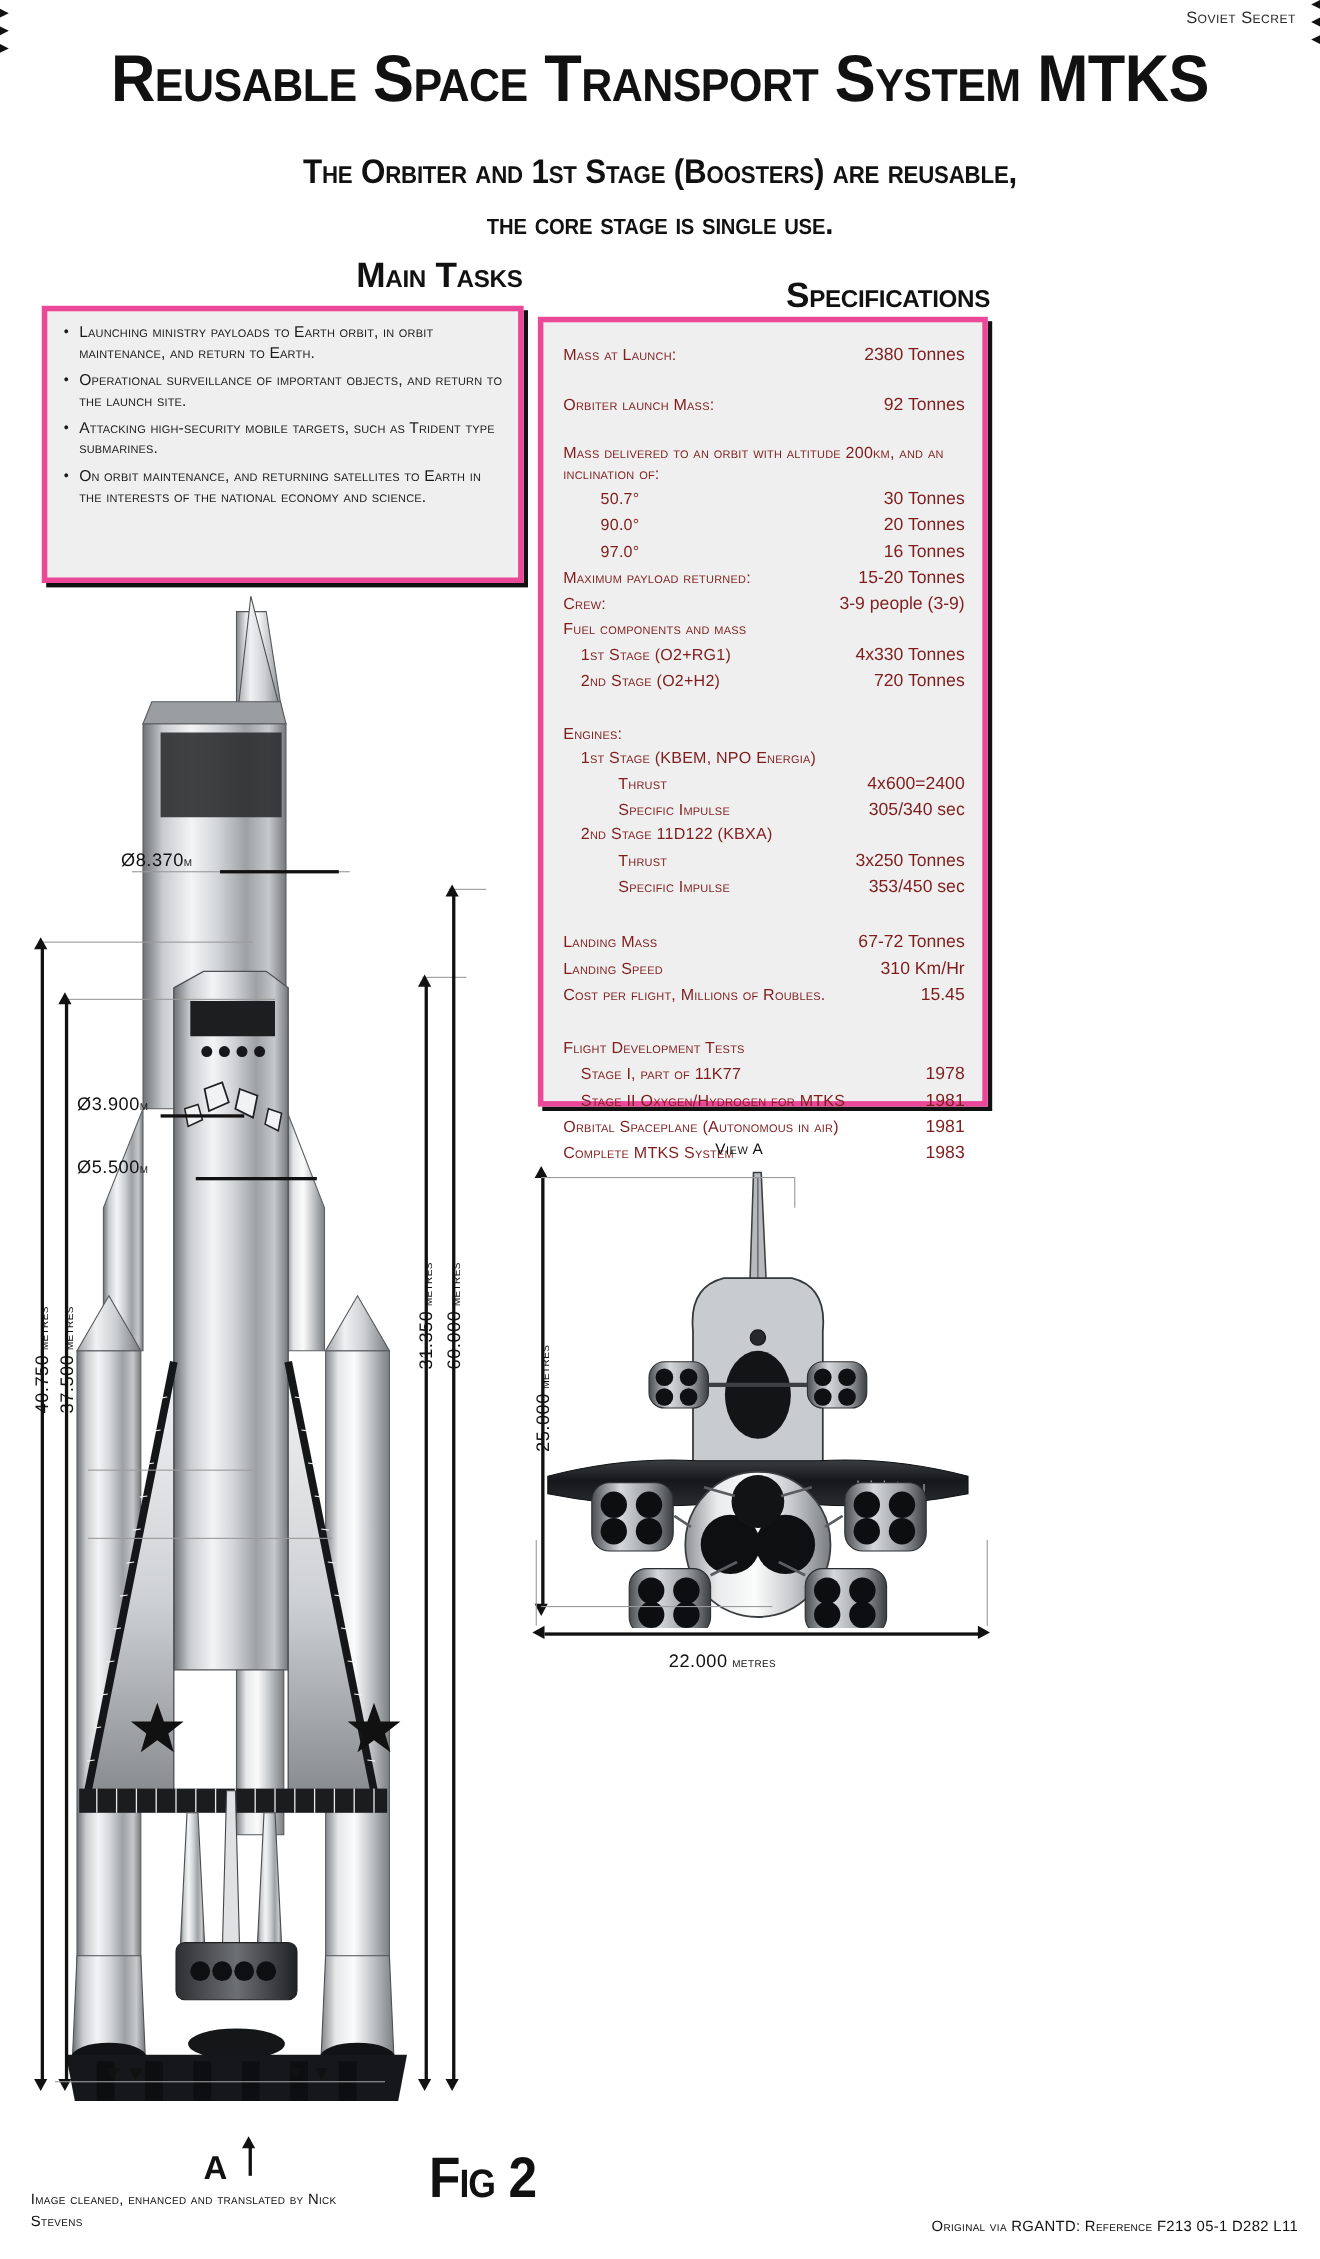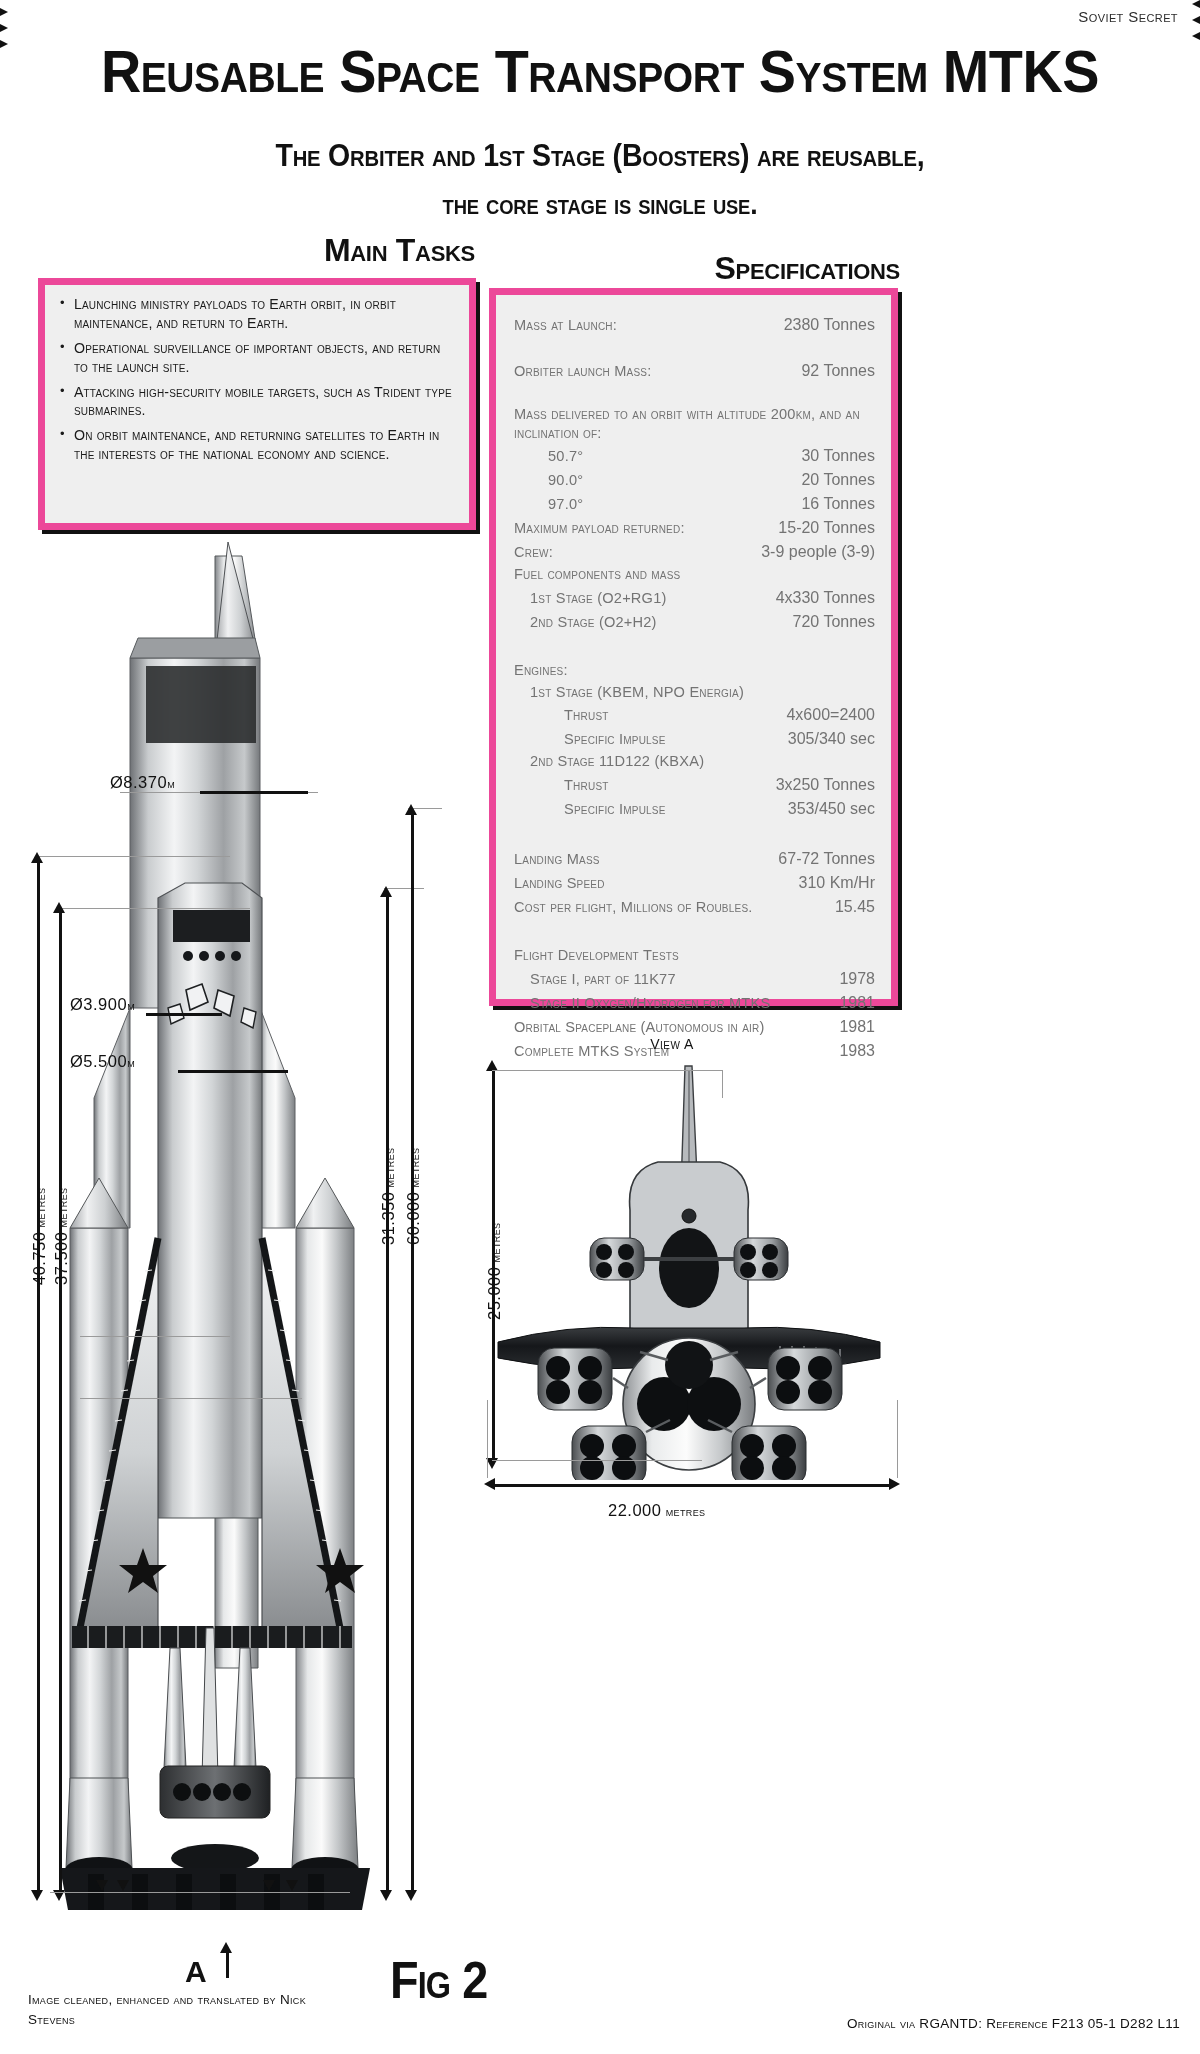--- a/index.html
+++ b/index.html
@@ -41,42 +41,42 @@
     position: absolute; font-size: 32px; font-weight: 700;
     font-variant: small-caps; letter-spacing: -0.3px;
     text-align: right;
   }
   #tasks-heading { top: 232px; left: 35px; width: 440px; }
   #specs-heading { top: 250px; left: 610px; width: 290px; }
 
   
   .panel {
     position: absolute; background: #efefef;
-    border: 7px solid #ec4899; box-shadow: 4px 4px 0 #111;
+    border: 5px solid #ec4899; box-shadow: 4px 4px 0 #111;
   }
   #tasks-panel { top: 278px; left: 38px; width: 438px; height: 252px; padding: 10px 14px 8px 12px; }
   #specs-panel { top: 288px; left: 489px; width: 409px; height: 718px; padding: 18px 16px 10px 18px; }
 
   
   #tasks-list { list-style: none; }
   #tasks-list li {
     position: relative; padding-left: 17px;
     font-size: 14.2px; line-height: 1.33;
     font-variant: small-caps; letter-spacing: .15px;
     margin-bottom: 6px; color: #1a1a1a;
   }
   #tasks-list li::before {
     content: "•"; position: absolute; left: 3px; top: -1px; font-size: 13px;
   }
 
   
   .spec-row {
     display: flex; align-items: baseline; justify-content: space-between;
     font-size: 14.6px; line-height: 1.5; font-variant: small-caps;
-    letter-spacing: .2px; color: #737373; white-space: nowrap;
+    letter-spacing: .2px; color: #7f1d1d; white-space: nowrap;
   }
   .spec-row .lbl { text-align: left; }
   .spec-row .val { text-align: right; }
   .spec-row.full .lbl { white-space: normal; line-height: 1.33; }
   .indent-1 .lbl { padding-left: 16px; }
   .indent-2 .lbl { padding-left: 34px; }
   .indent-3 .lbl { padding-left: 50px; }
   .gap-md { height: 22px; }
   .gap-lg { height: 26px; }
   .num { font-variant: normal; font-size: 16px; letter-spacing: 0; }

